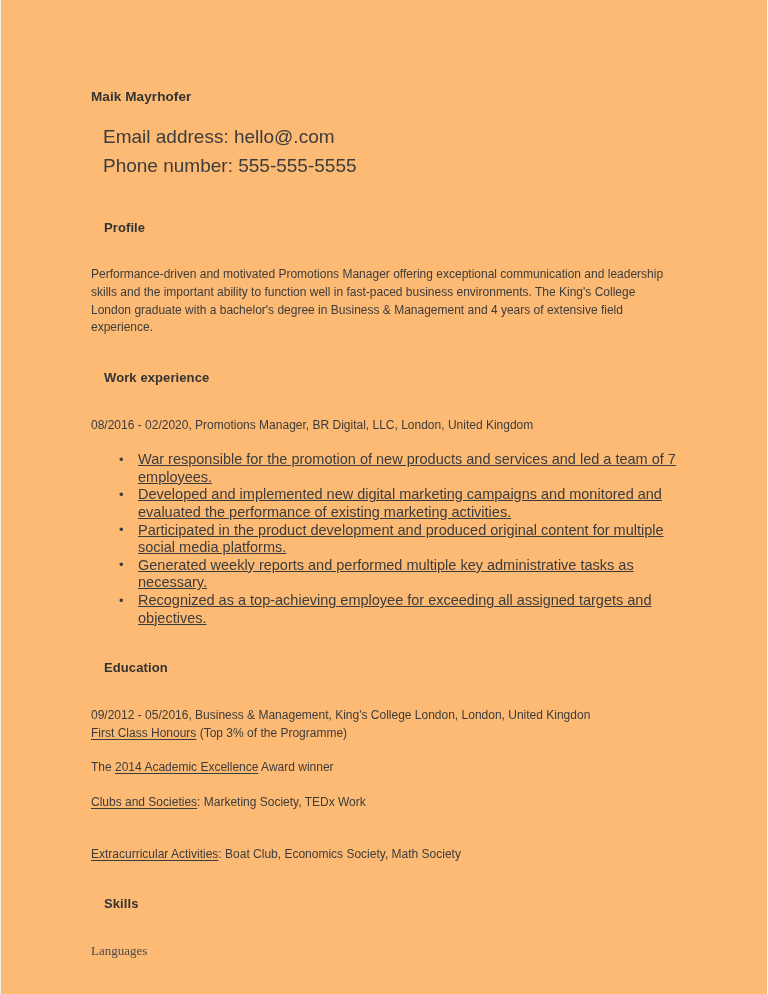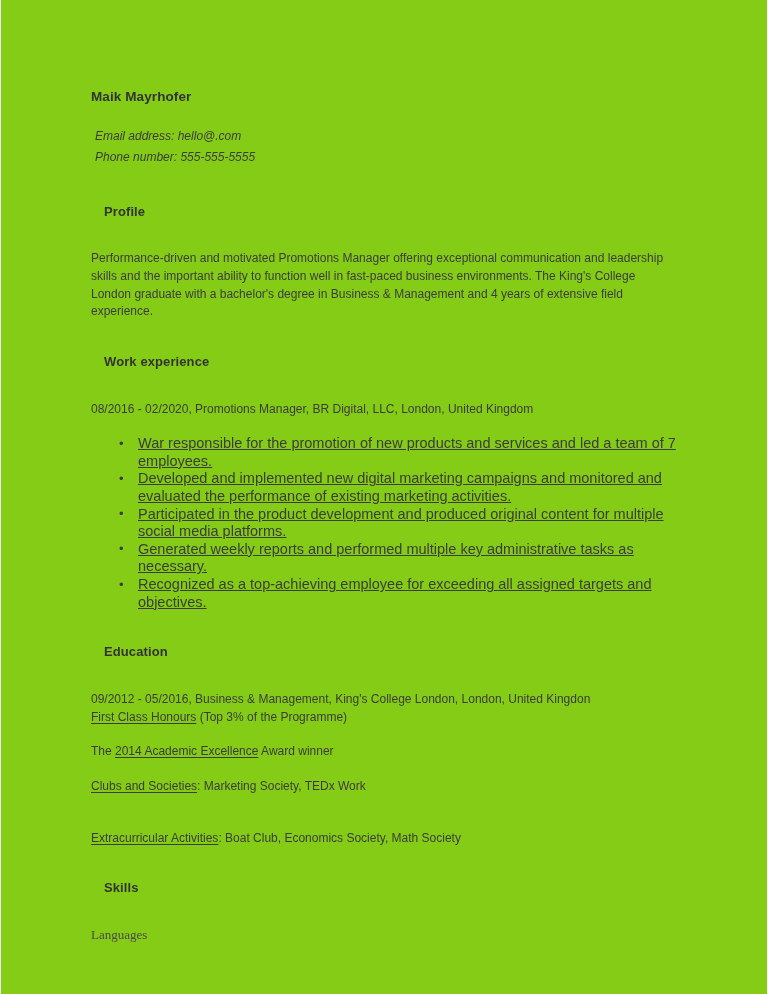--- a/index.html
+++ b/index.html
@@ -13,21 +13,21 @@
     height: 994px;
     font-family: "Liberation Sans", sans-serif;
     color: #3c3c3c;
     -webkit-font-smoothing: antialiased;
   }
 
   .page {
     position: relative;
     width: 768px;
     height: 994px;
-    background: #84cc16;
+    background: #fdba74;
     box-sizing: border-box;
     border-left: 1px solid #f0f0f0;
     border-right: 1px solid #fbfbfb;
     overflow: hidden;
   }
 
   .content {
     position: absolute;
     left: 90px;
     top: 88px;
@@ -37,25 +37,24 @@
   .name {
     font-size: 13.5px;
     font-weight: bold;
     color: #333333;
     letter-spacing: 0.1px;
     margin: 0 0 22px 0;
     line-height: 1.3;
   }
 
   .contact-line {
-    font-size: 12px;
+    font-size: 19px;
     line-height: 17.5px;
     color: #3c3c3c;
-    margin: 4px;
-    font-style: italic;
+    margin: 12px;
   }
 
   .section-heading {
     font-size: 13px;
     font-weight: bold;
     color: #333333;
     letter-spacing: 0.1px;
     margin: 13px;
     line-height: 1.3;
   }

